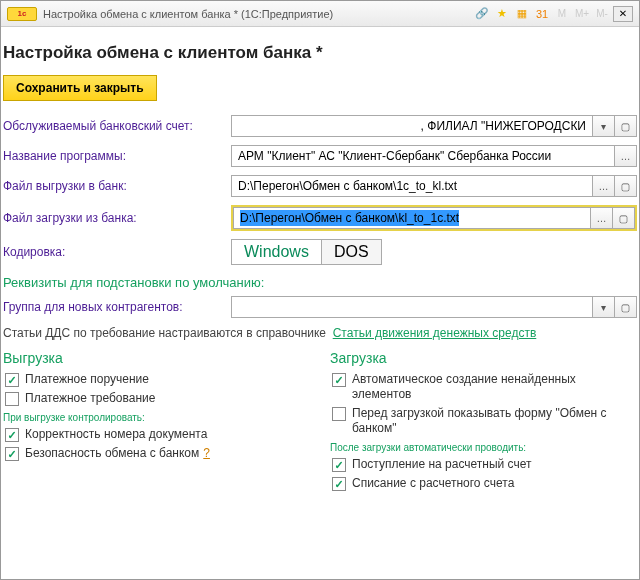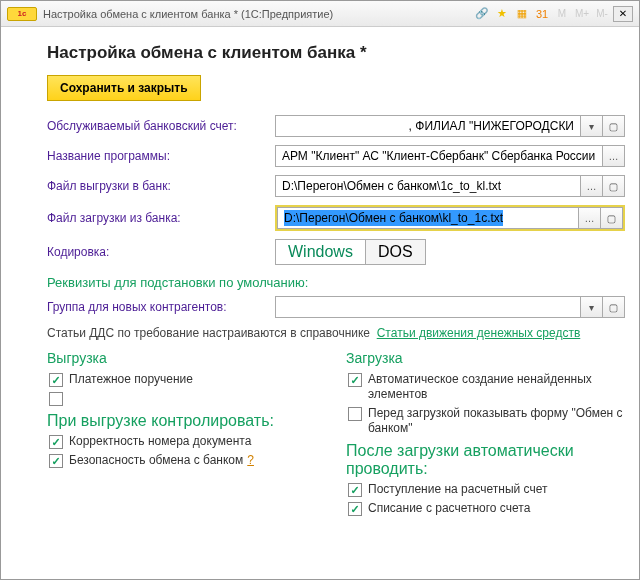--- a/index.html
+++ b/index.html
@@ -59,22 +59,21 @@
   .tb-icn.m { color: #ccc; font-size: 10px; }
   .tb-close {
     width: 20px; height: 16px;
     border: 1px solid #aaa;
     background: #eee;
     display: flex; align-items: center; justify-content: center;
     font-size: 10px;
     cursor: pointer;
   }
   .content {
-    padding: 10px 14px;
-    margin-left: 32px;
+    padding: 10px 2px;
   }
   h1 {
     font-size: 17px;
     font-weight: bold;
     margin: 6px 0 12px 0;
     color: #222;
   }
   .btn-save {
     background: linear-gradient(#ffe45a,#ffd21a);
     border: 1px solid #c9a400;
@@ -177,21 +176,21 @@
     gap: 20px;
   }
   .col { flex: 1; }
   .col-h {
     color: #16a060;
     font-size: 14px;
     margin-bottom: 6px;
   }
   .sub-h {
     color: #16a060;
-    font-size: 16px;
+    font-size: 10px;
     margin: 6px 0 4px 0;
   }
   .chk-row {
     display: flex;
     align-items: flex-start;
     gap: 6px;
     margin: 4px 0;
     padding-left: 2px;
   }
   .chk {
@@ -299,20 +298,21 @@
 
     <div class="cols">
       <div class="col">
         <div class="col-h">Выгрузка</div>
         <div class="chk-row">
           <div class="chk">✓</div>
           <div class="chk-label">Платежное поручение</div>
         </div>
         <div class="chk-row">
           <div class="chk"></div>
+          <div class="chk-label">Платежное требование</div>
         </div>
         <div class="sub-h">При выгрузке контролировать:</div>
         <div class="chk-row">
           <div class="chk">✓</div>
           <div class="chk-label">Корректность номера документа</div>
         </div>
         <div class="chk-row">
           <div class="chk">✓</div>
           <div class="chk-label"><span>Безопасность обмена с банком</span><span class="help-q">?</span></div>
         </div>

